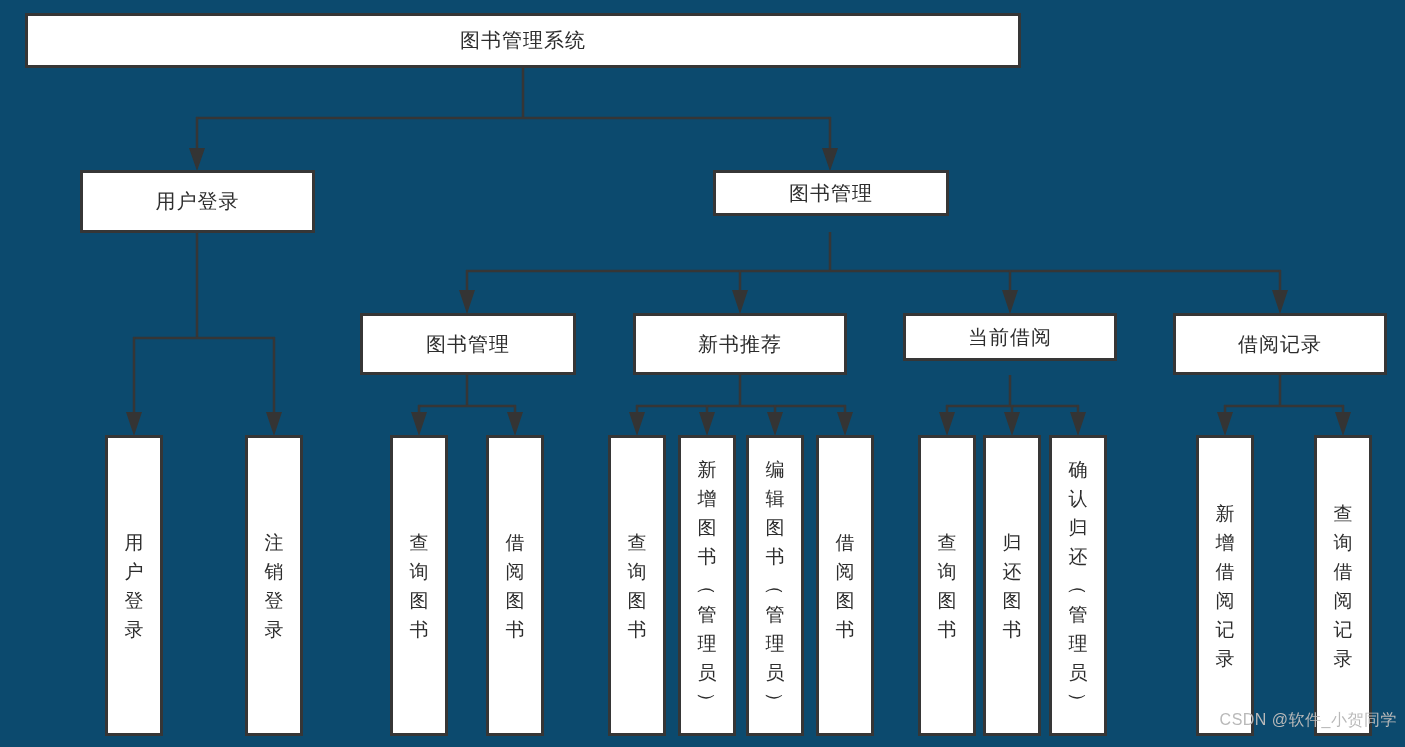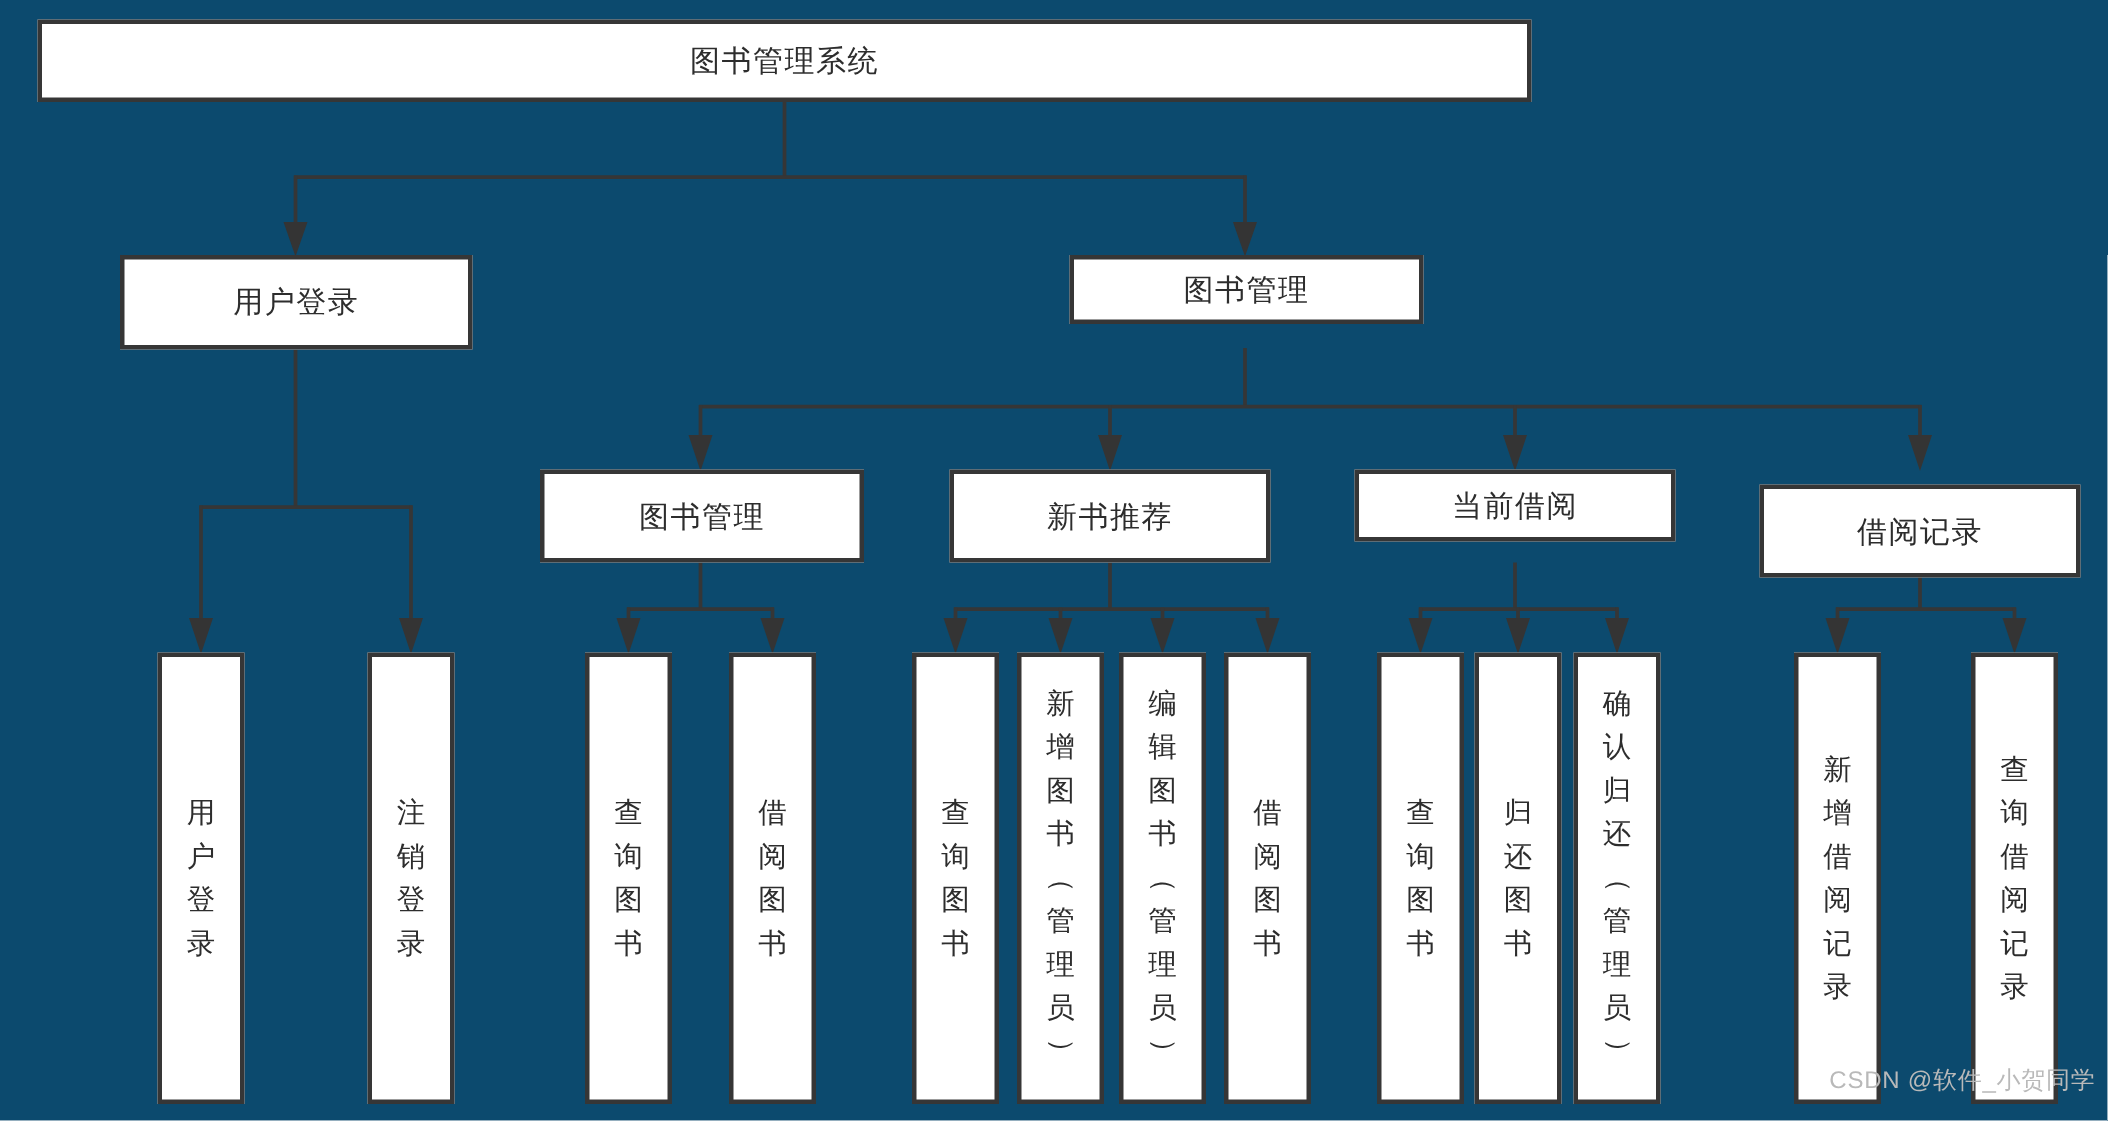--- a/index.html
+++ b/index.html
@@ -32,21 +32,21 @@
     color: #2d2d2d;
   }
   .node.h { font-size: 20px; letter-spacing: 1px; }
 
   .node.root  { left: 25px;  top: 13px;  width: 996px; height: 55px; }
   .node.b1    { left: 80px;  top: 170px; width: 235px; height: 63px; }
   .node.b2    { left: 713px; top: 170px; width: 236px; height: 46px; }
   .node.m1    { left: 360px; top: 313px; width: 216px; height: 62px; }
   .node.m2    { left: 633px; top: 313px; width: 214px; height: 62px; }
   .node.m3    { left: 903px; top: 313px; width: 214px; height: 48px; }
-  .node.m4    { left: 1173px;top: 313px; width: 214px; height: 62px; margin-top: 10px; }
+  .node.m4    { left: 1173px;top: 313px; width: 214px; height: 62px; }
 
   .leaf {
     position: absolute;
     top: 435px; width: 58px; height: 301px;
     background: #ffffff;
     border: 3px solid #363636;
     display: flex;
     flex-direction: column;
     align-items: center;
     justify-content: center;

